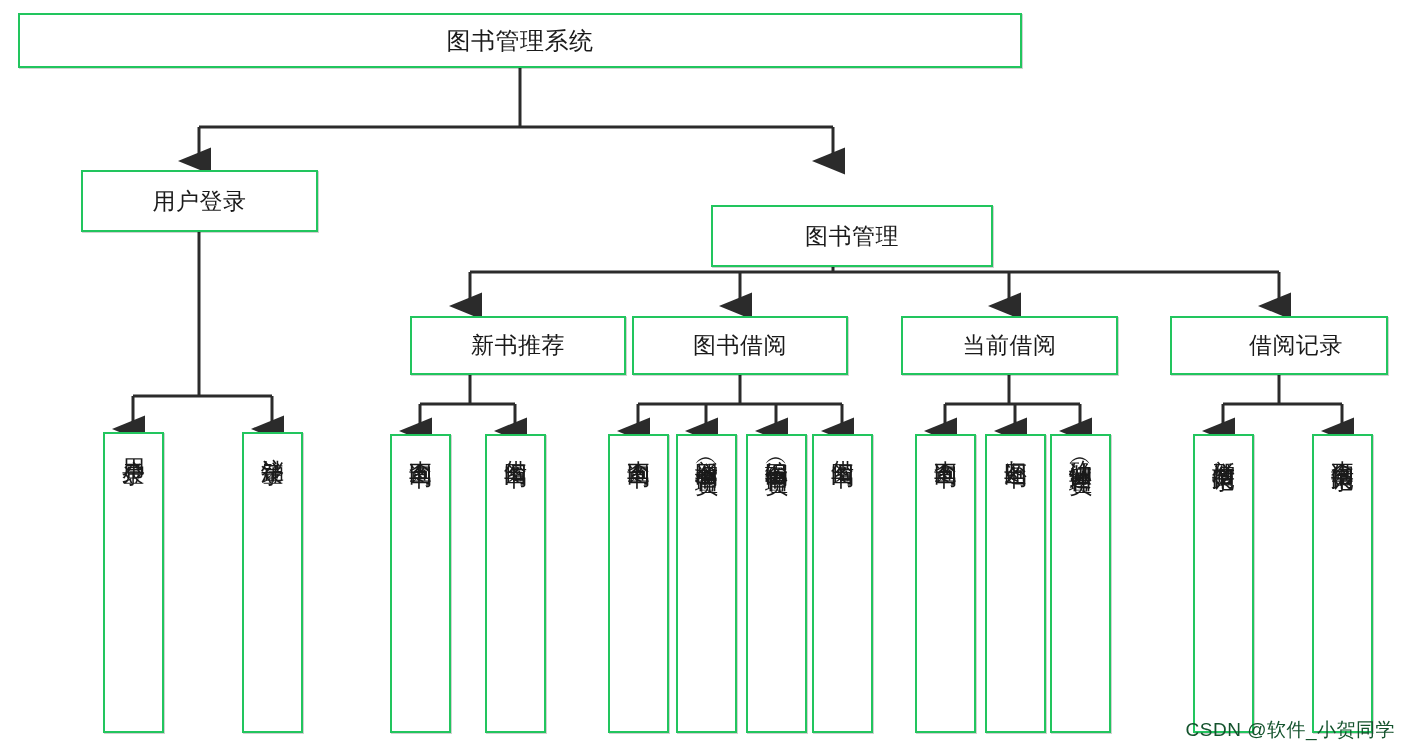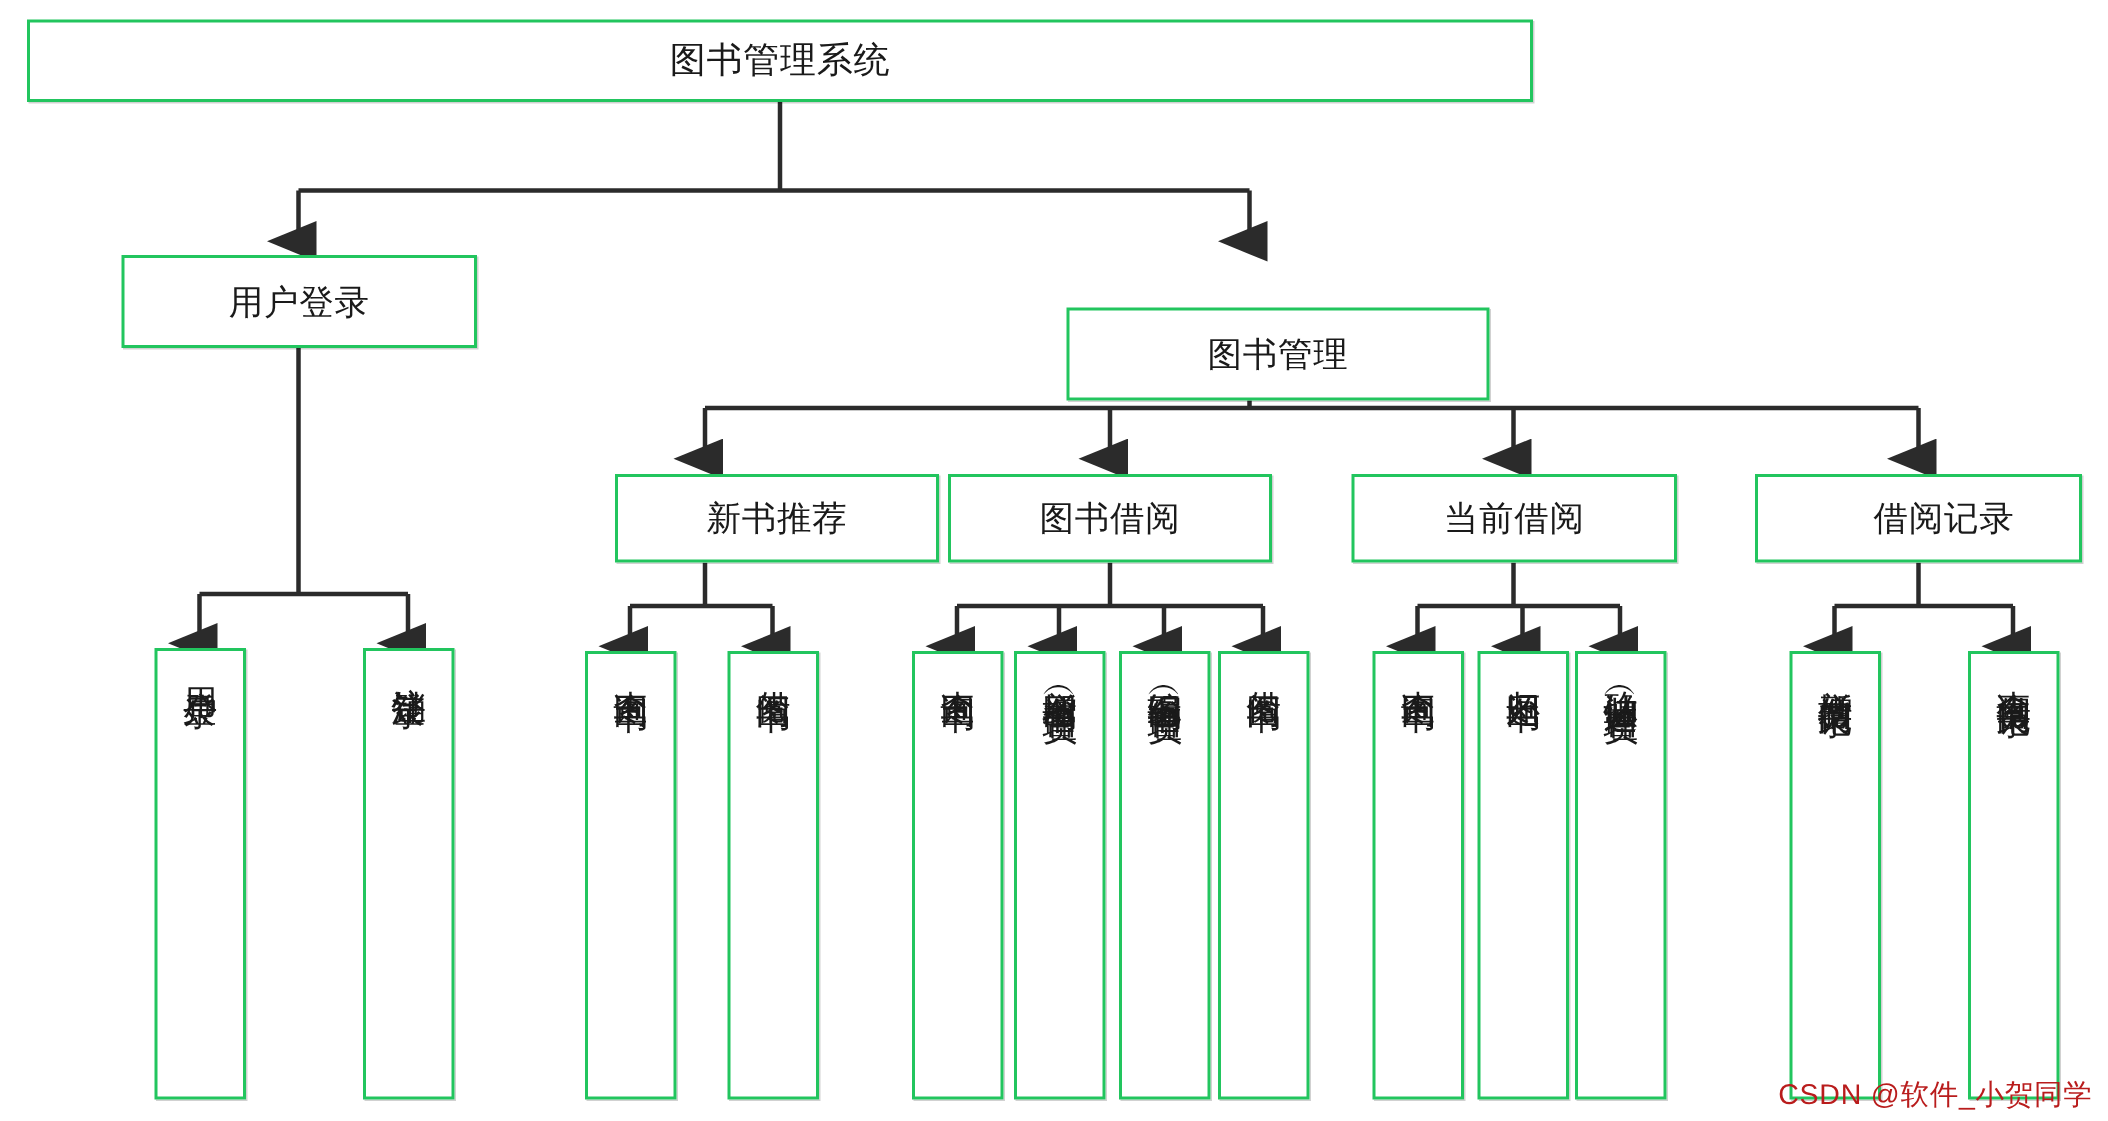--- a/index.html
+++ b/index.html
@@ -59,21 +59,21 @@
     font-size: 23px;
     line-height: 1.35;
     letter-spacing: 2px;
     margin: 0 auto;
   }
   .watermark {
     position: absolute;
     right: 10px;
     bottom: 4px;
     font-size: 19px;
-    color: #b91c1c;
+    color: #14532d;
     letter-spacing: 0.5px;
     white-space: nowrap;
     user-select: none;
   }
 </style>
 </head>
 <body>
 
 <div id="canvas">
 

